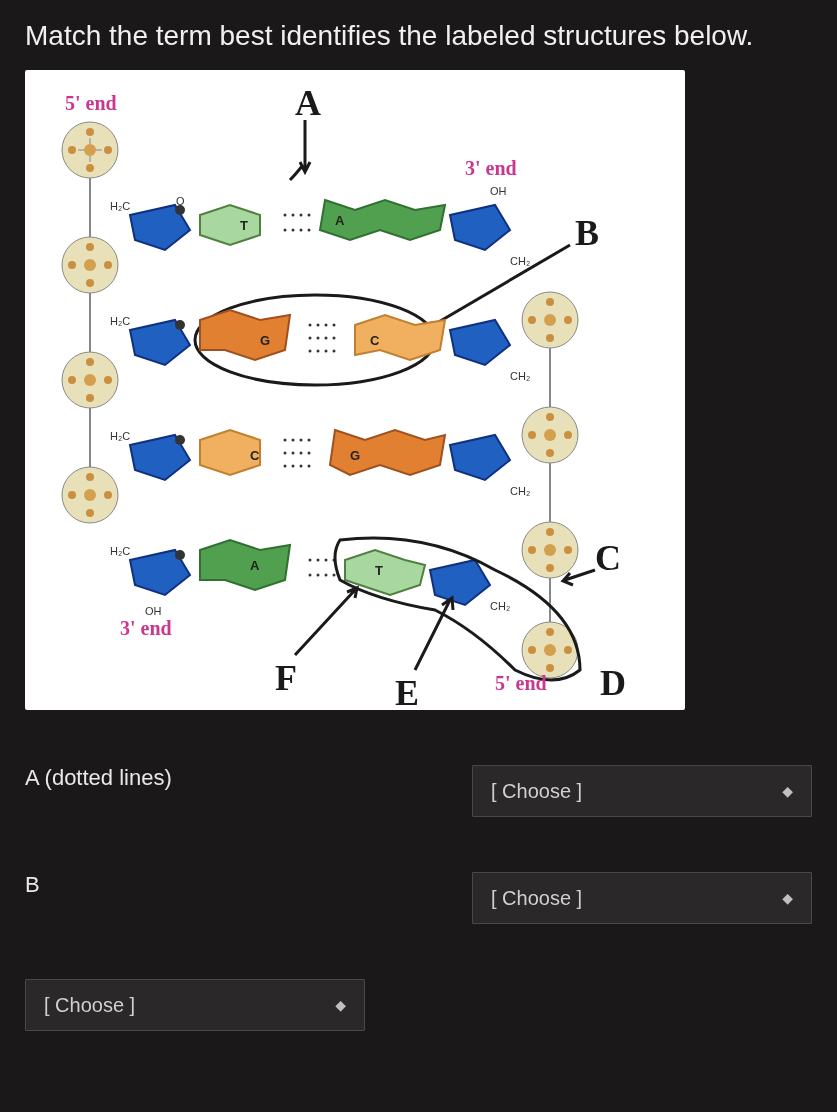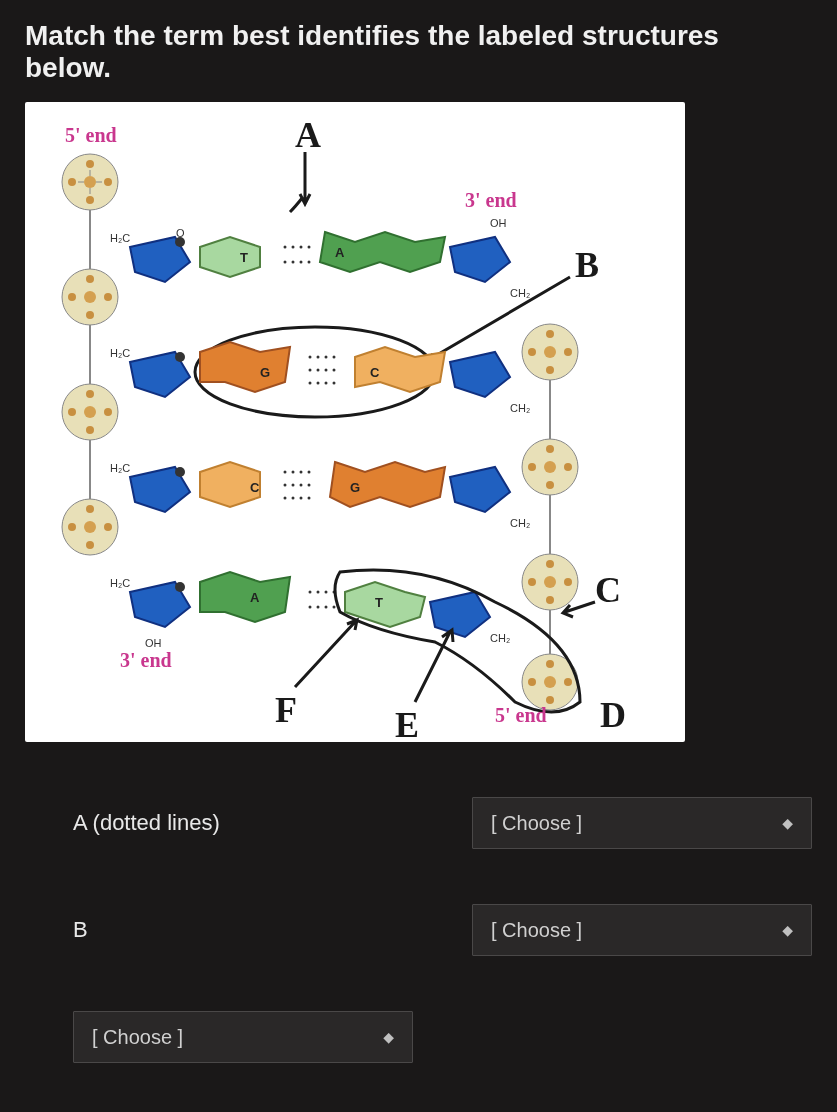--- a/index.html
+++ b/index.html
@@ -11,44 +11,43 @@
       width: 837px;
       height: 1112px;
       background: #1a1818;
       font-family: 'Segoe UI', Arial, sans-serif;
       color: #e8e8e8;
       padding: 20px 25px;
       overflow: hidden;
     }
     .question-text {
       font-size: 28px;
-      font-weight: 700;
+      font-weight: 400;
       margin-bottom: 18px;
       color: #f0f0f0;
     }
     .diagram-container {
       width: 660px;
       height: 640px;
       background: #ffffff;
       position: relative;
       border-radius: 2px;
     }
     .diagram-svg {
       width: 100%;
       height: 100%;
     }
     .answers-section {
       margin-top: 55px;
     }
     .answer-row {
       display: flex;
-      align-items: center;
+      align-items: flex-start;
       justify-content: space-between;
       margin-bottom: 55px;
-      margin-left: 48px;
     }
     .answer-label {
       font-size: 22px;
       color: #e8e8e8;
       flex: 1;
     }
     .choose-dropdown {
       width: 340px;
       height: 52px;
       background: #2a2828;

